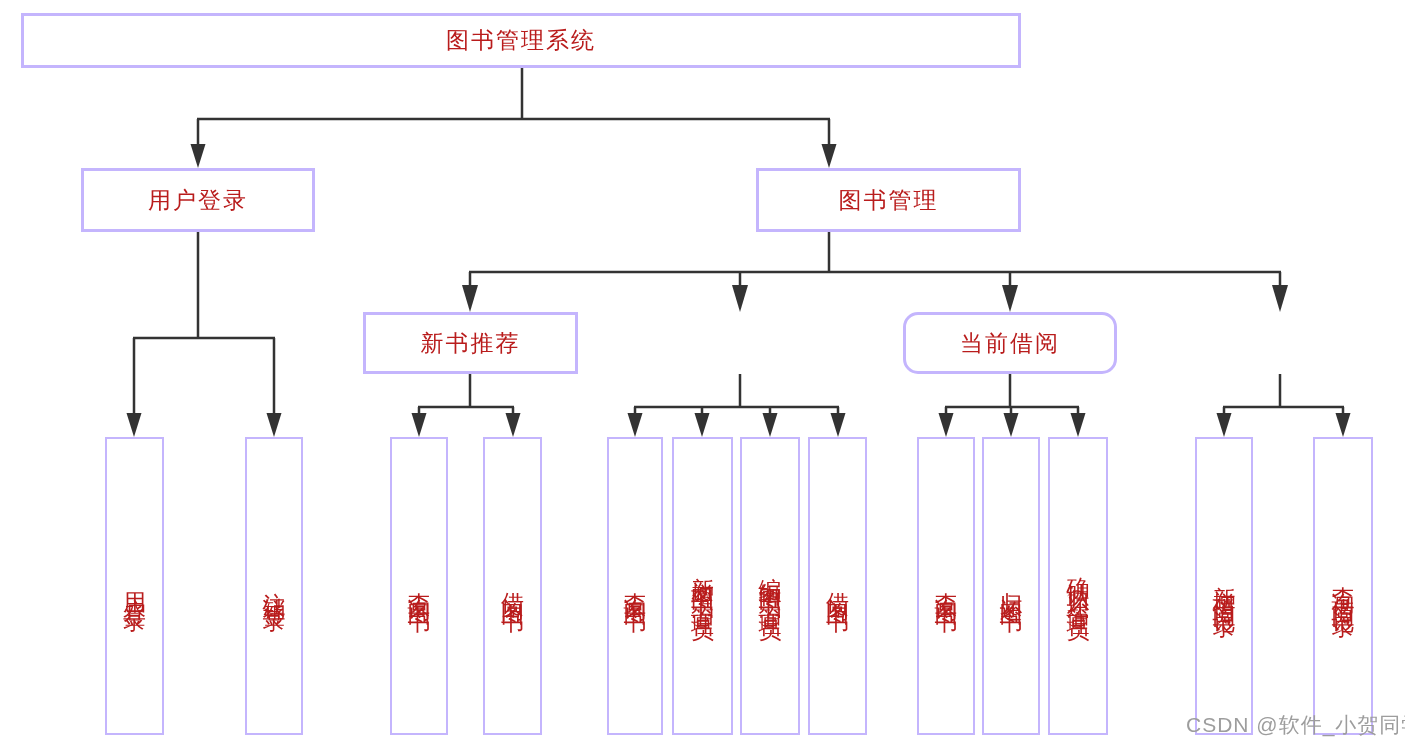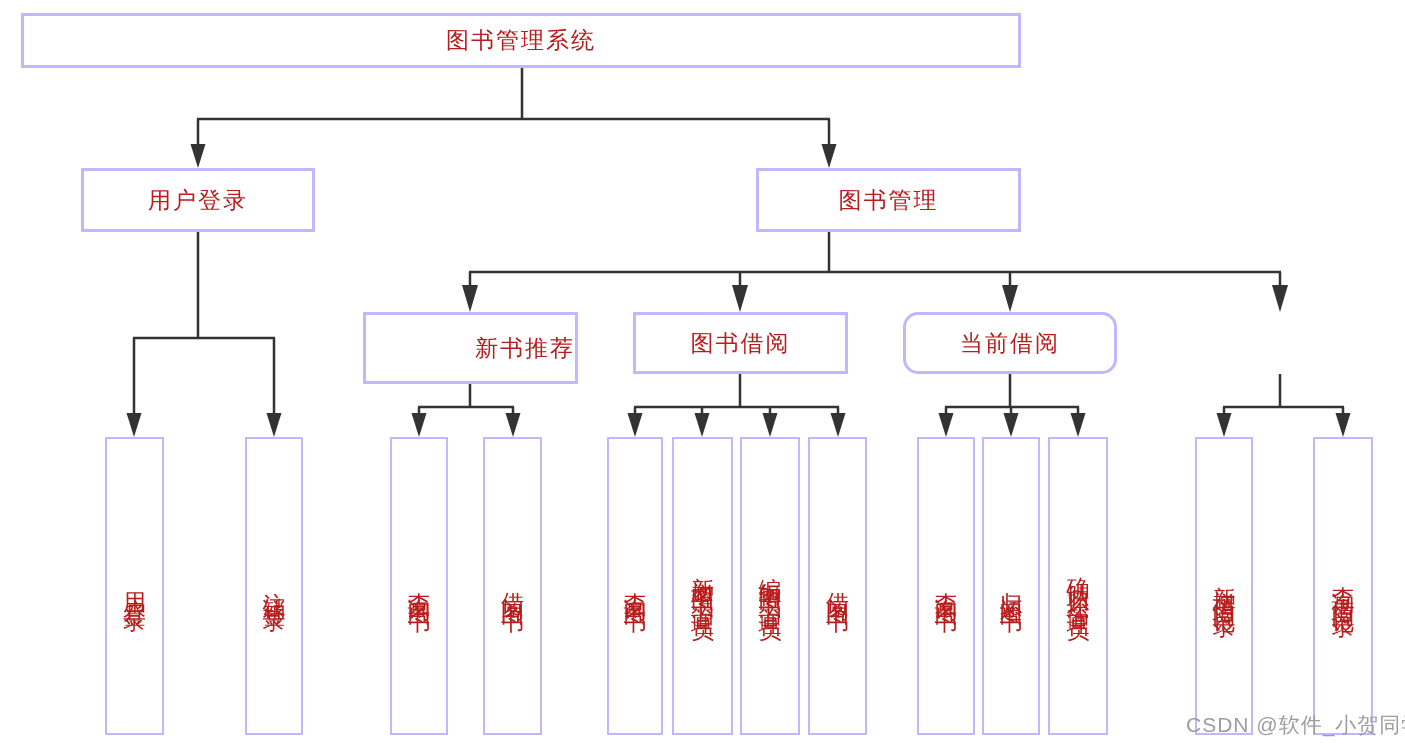--- a/index.html
+++ b/index.html
@@ -73,25 +73,22 @@
     <span>图书管理系统</span>
   </div>
 
   <div class="node hbox" style="left:81px; top:168px; width:234px; height:64px;">
     <span>用户登录</span>
   </div>
   <div class="node hbox" style="left:712px; top:168px; width:265px; height:64px;margin-left:44px;">
     <span>图书管理</span>
   </div>
 
-  <div class="node hbox" style="left:363px; top:312px; width:215px; height:72px;justify-content:flex-end;">
+  <div class="node hbox" style="left:363px; top:312px; width:215px; height:62px;">
     <span>新书推荐</span>
-  </div>
-  <div class="node hbox" style="left:633px; top:312px; width:215px; height:62px;">
-    <span>图书借阅</span>
   </div>
   <div class="node hbox" style="left:903px; top:312px; width:214px; height:62px;border-radius:15px;">
     <span>当前借阅</span>
   </div>
 
   <div class="node vbox" style="left:105px; top:437px; width:59px; height:298px;">
     <span class="vtext">用户登录</span>
   </div>
   <div class="node vbox" style="left:245px; top:437px; width:58px; height:298px;">
     <span class="vtext">注销登录</span>

